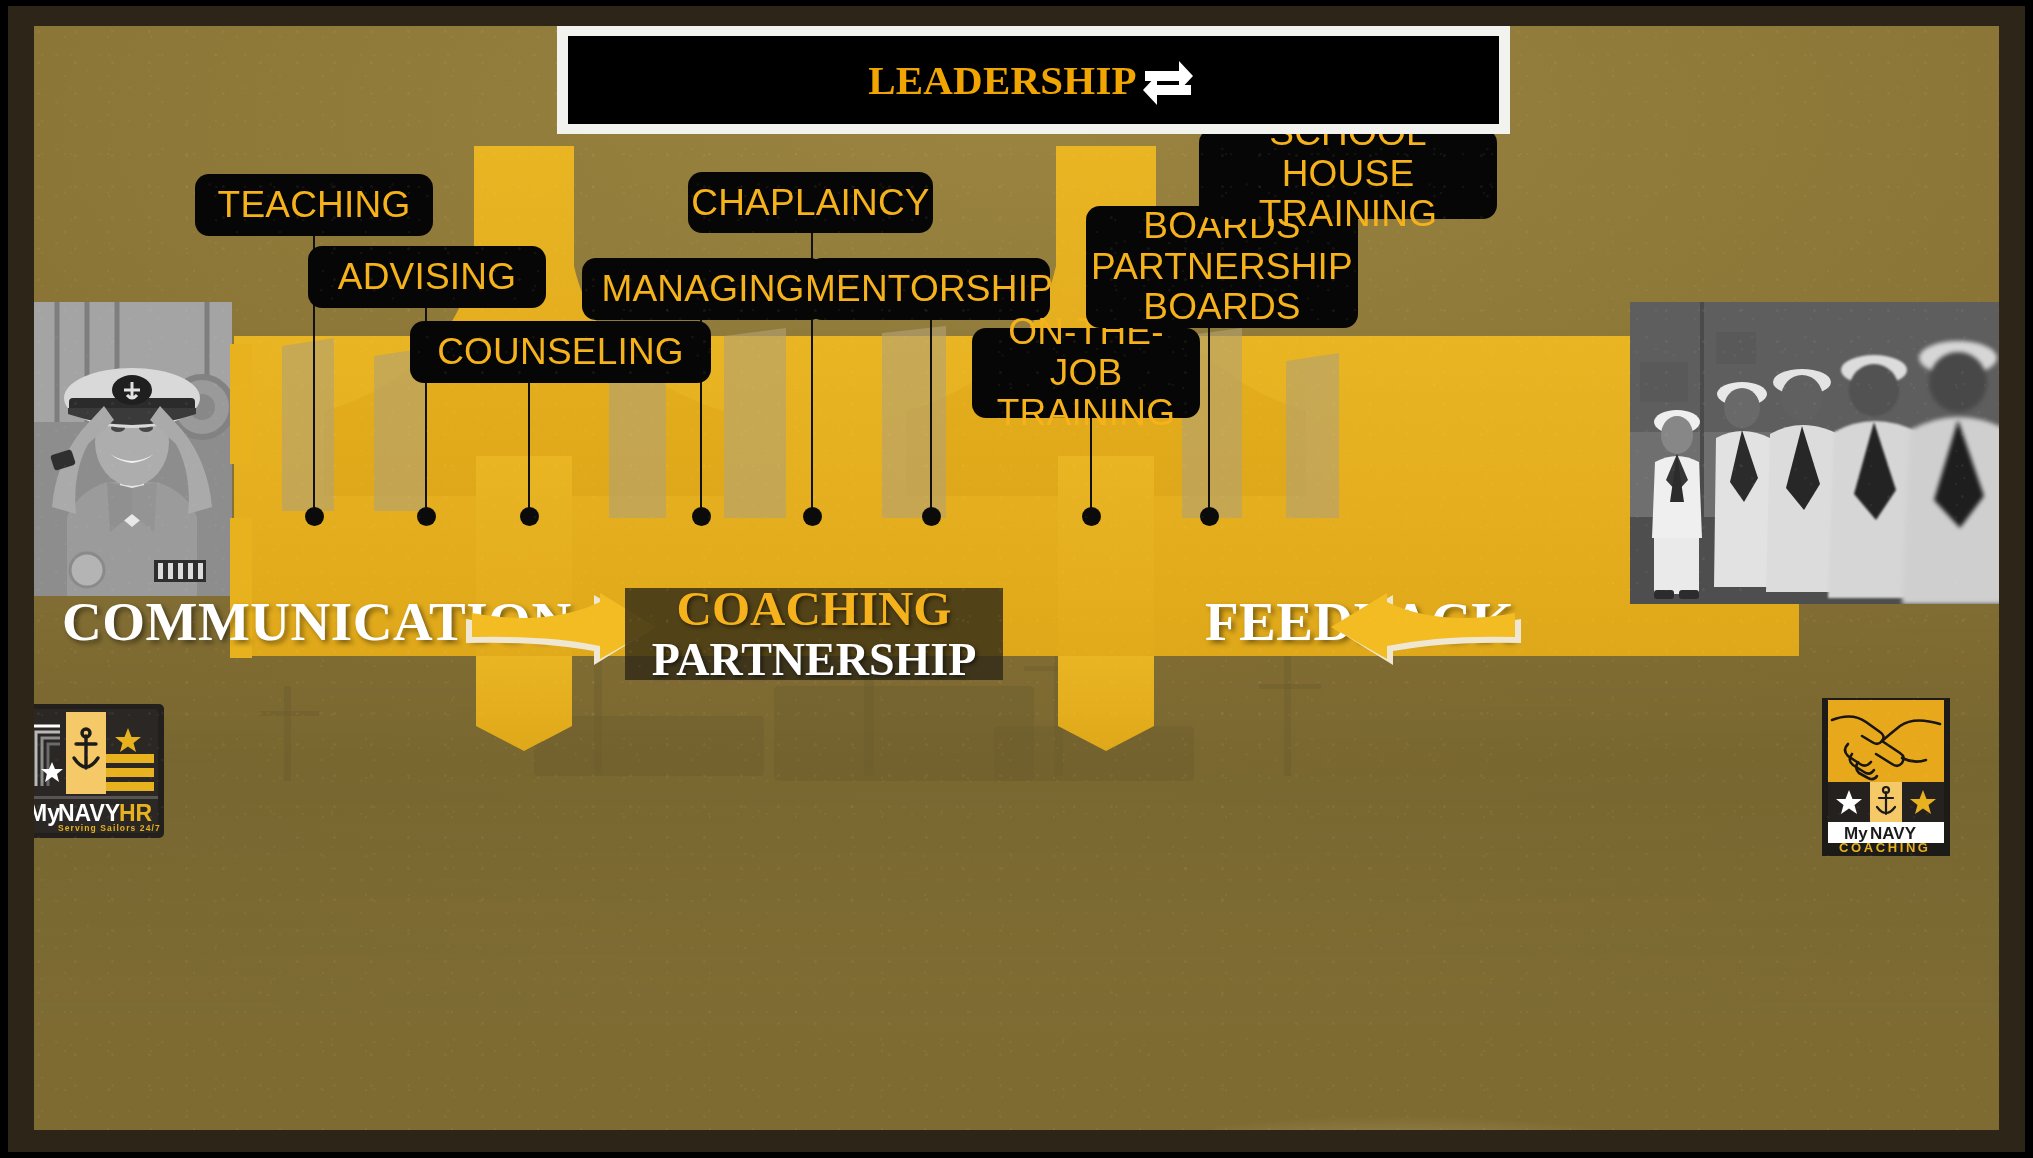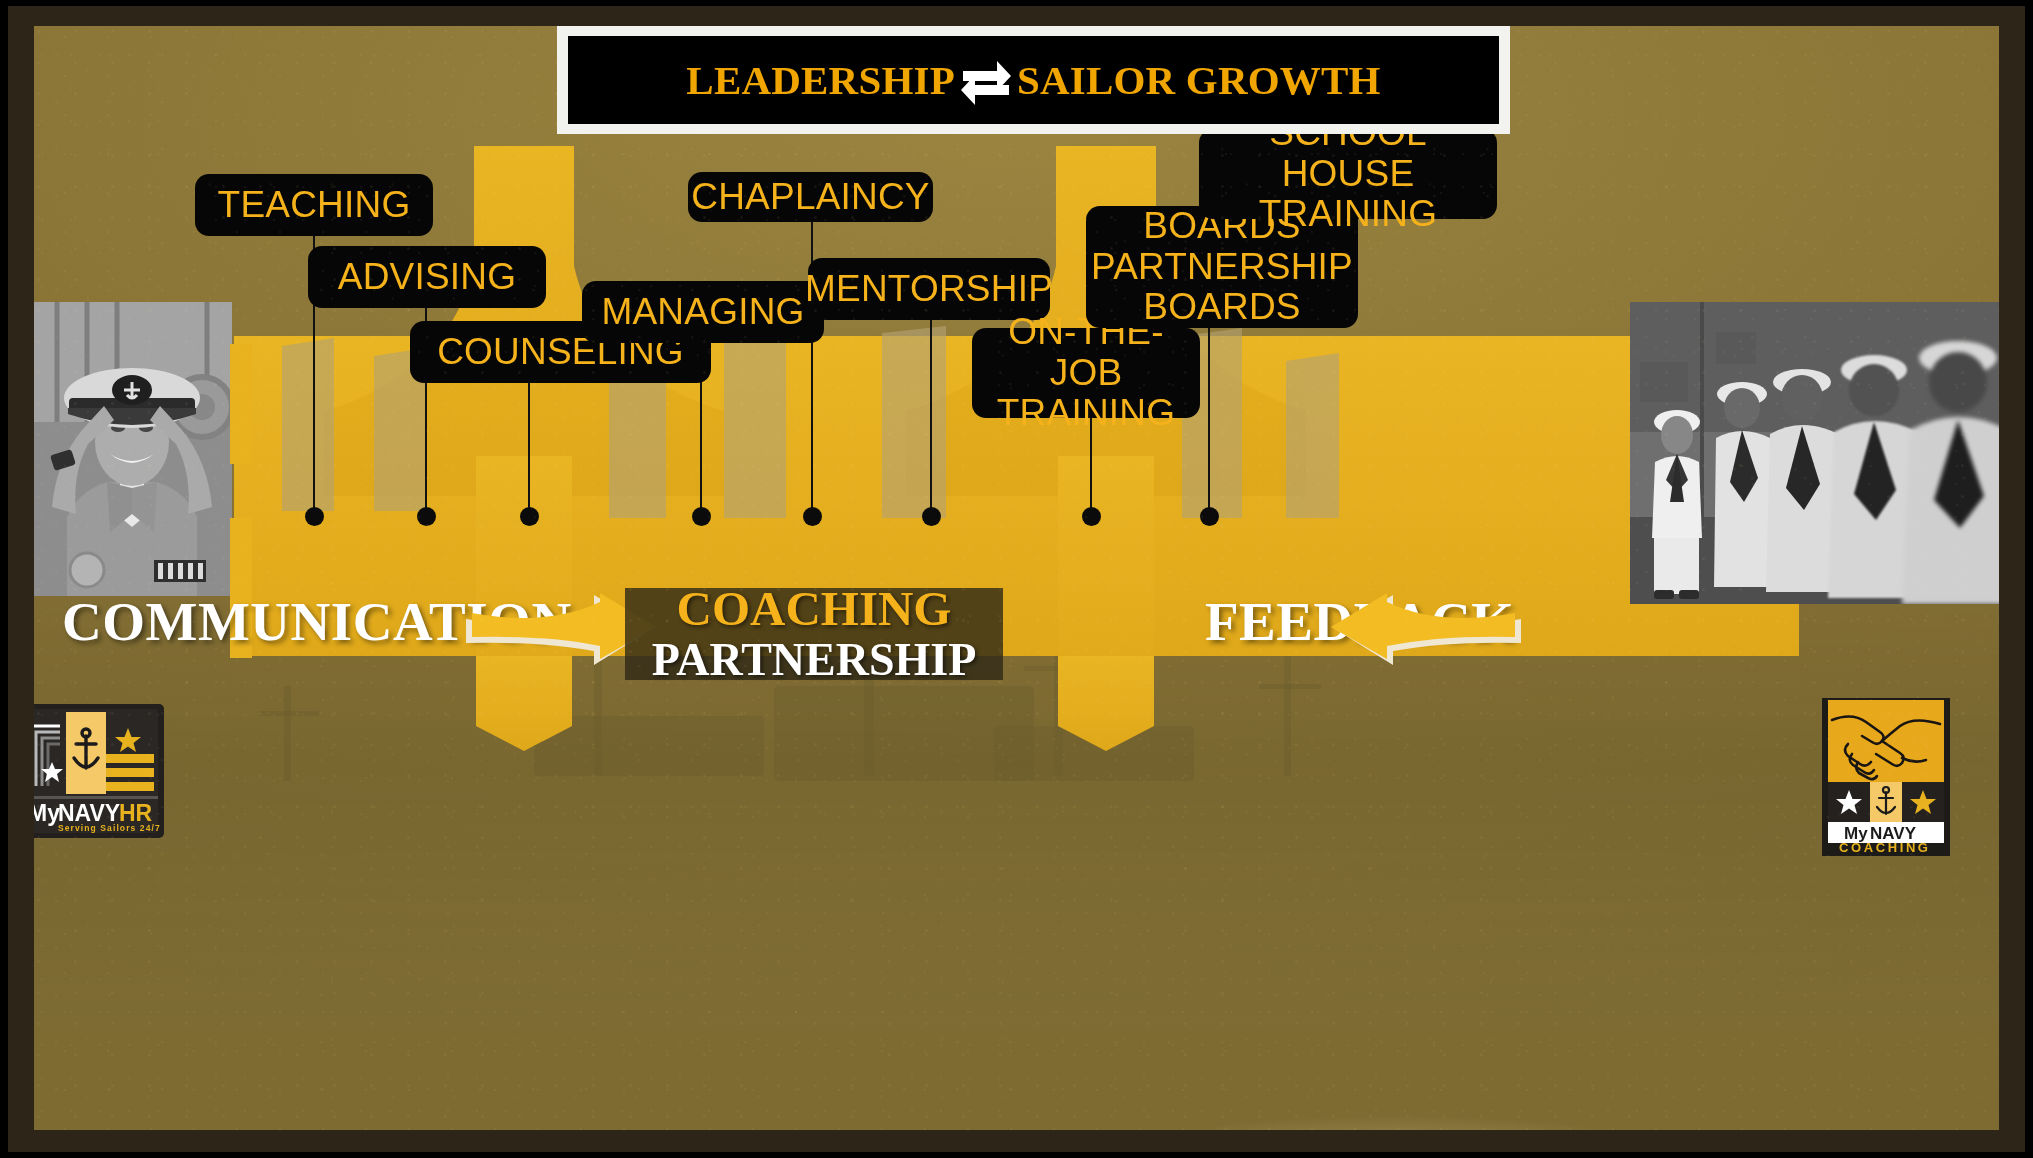--- a/index.html
+++ b/index.html
@@ -256,25 +256,25 @@
     </div>
 
     <div class="label" style="left:274px;top:220px;width:238px;height:62px;">
       <span>ADVISING</span>
     </div>
 
     <div class="label" style="left:376px;top:295px;width:301px;height:62px;">
       <span>COUNSELING</span>
     </div>
 
-    <div class="label" style="left:548px;top:232px;width:242px;height:62px;margin-top:23px;">
+    <div class="label" style="left:548px;top:232px;width:242px;height:62px;">
       <span>MANAGING</span>
     </div>
 
-    <div class="label" style="left:654px;top:146px;width:245px;height:50px;">
+    <div class="label" style="left:654px;top:146px;width:245px;height:61px;">
       <span>CHAPLAINCY</span>
     </div>
 
     <div class="label" style="left:774px;top:232px;width:242px;height:62px;">
       <span>MENTORSHIP</span>
     </div>
 
     <div class="label two" style="left:938px;top:302px;width:228px;height:90px;flex-direction:column;">
       <span>ON-THE-JOB</span>
       <span>TRAINING</span>
@@ -387,17 +387,16 @@
 
   <div class="title-wrap">
     <div class="title-bar">
       <span class="title-text">LEADERSHIP</span>
       <span class="title-arrows">
         <svg width="58" height="58" viewBox="0 0 58 58" aria-hidden="true">
           <path d="M6 20 L40 20 L40 10 L54 25 L40 40 L40 30 L6 30 Z" fill="#ffffff"></path>
           <path d="M52 34 L18 34 L18 24 L4 39 L18 54 L18 44 L52 44 Z" fill="#ffffff"></path>
         </svg>
       </span>
-      <span class="title-text">SAILOR GROWTH</span>
     </div>
   </div>
 
 </div>
 
 </body></html>

